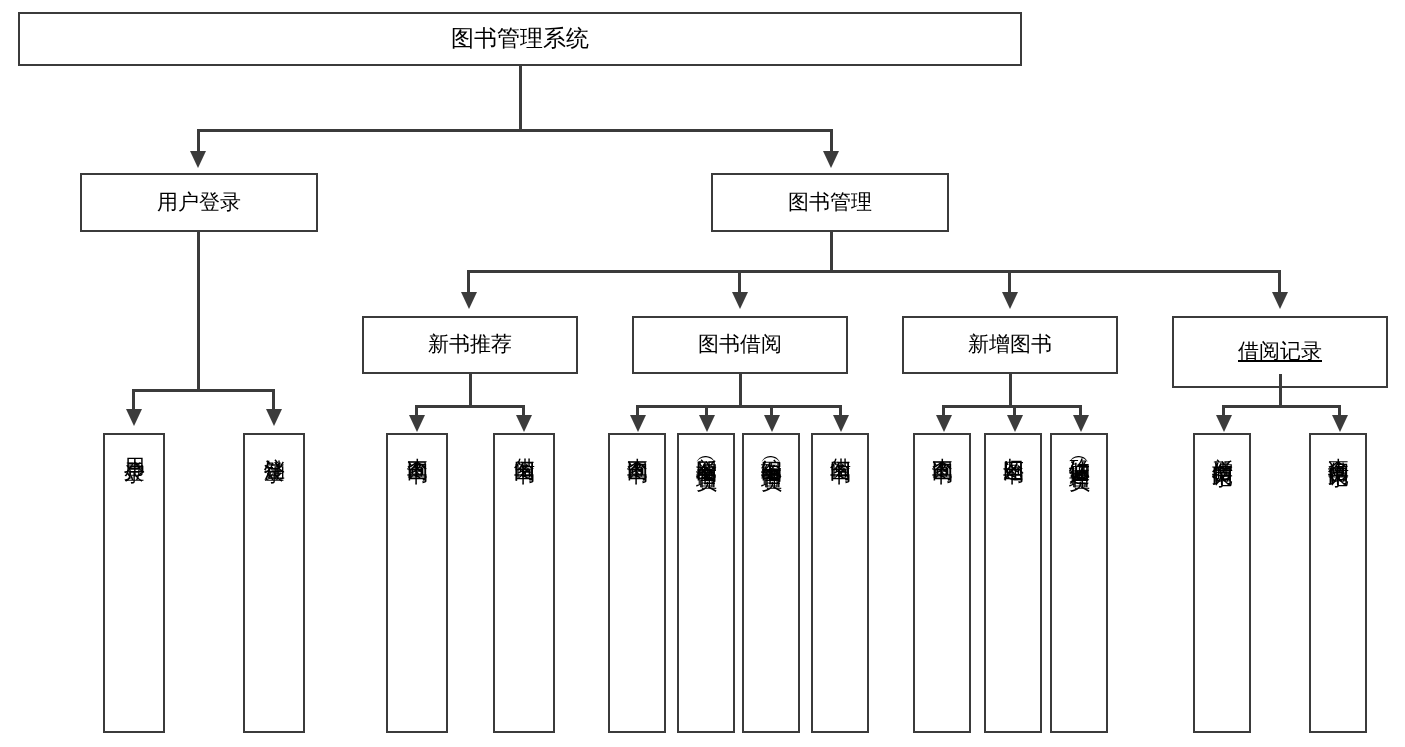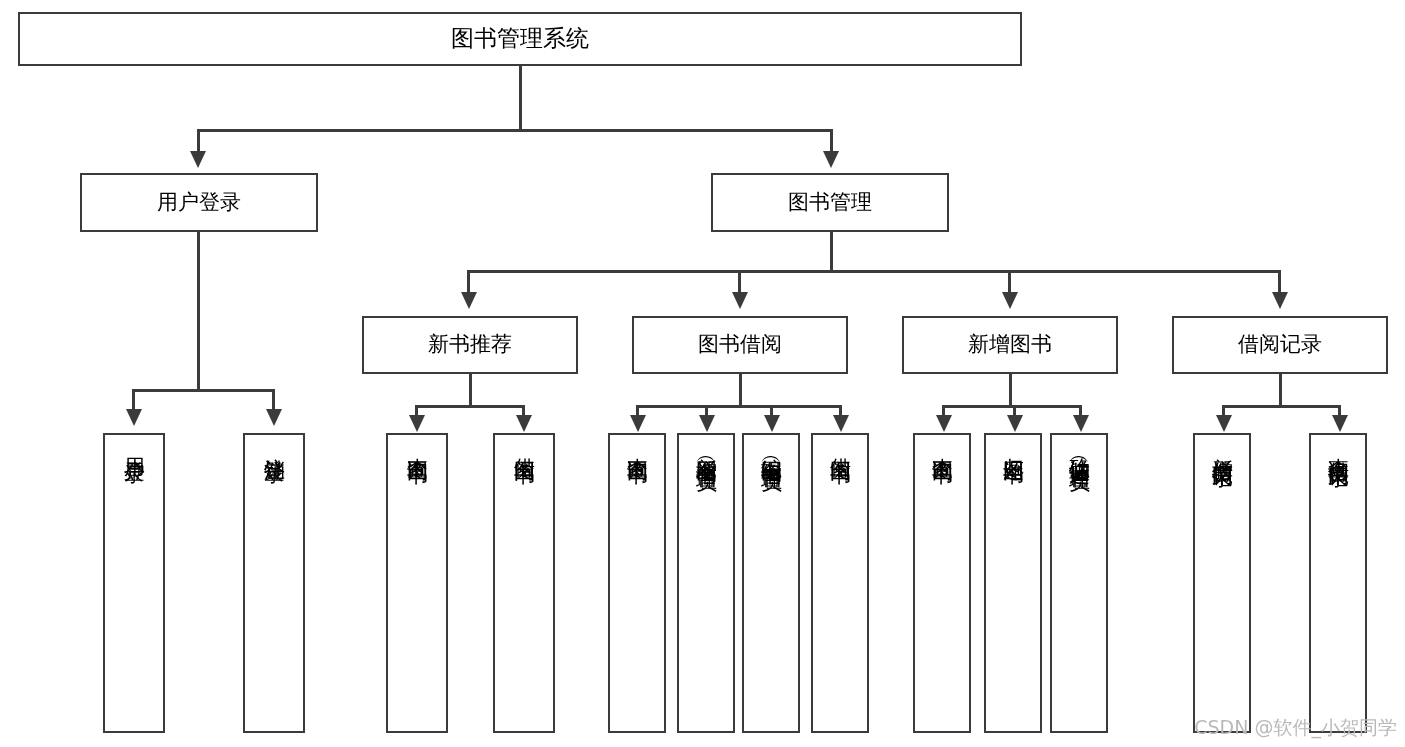--- a/index.html
+++ b/index.html
@@ -125,21 +125,21 @@
 
   <div class="node branch" style="left:632px; top:316px; width:216px; height:58px;">
     <span>图书借阅</span>
   </div>
   <div class="node branch" style="left:362px; top:316px; width:216px; height:58px;">
     <span>新书推荐</span>
   </div>
   <div class="node branch" style="left:902px; top:316px; width:216px; height:58px;">
     <span>新增图书</span>
   </div>
-  <div class="node branch" style="left:1172px; top:316px; width:216px; height:58px;">
+  <div class="node branch" style="left:1172px; top:316px; width:216px; height:72px;text-decoration:underline;">
     <span>借阅记录</span>
   </div>
 
   <div class="vline" style="left:469px; top:374px; height:31px;"></div>
   <div class="hline" style="left:415px; top:405px; width:110px;"></div>
   <div class="vline" style="left:415px; top:405px; height:10px;"></div>
   <div class="arrow" style="left:409px; top:415px;"></div>
   <div class="vline" style="left:522px; top:405px; height:10px;"></div>
   <div class="arrow" style="left:516px; top:415px;"></div>
 
@@ -207,15 +207,14 @@
     <span class="vtext">确认归还（管理员）</span>
   </div>
 
   <div class="node leaf" style="left:1193px; top:433px; width:58px; height:300px;">
     <span class="vtext">新增借阅记录</span>
   </div>
   <div class="node leaf" style="left:1309px; top:433px; width:58px; height:300px;">
     <span class="vtext">查询借阅记录</span>
   </div>
 
-  <div id="watermark">CSDN @软件_小贺同学</div>
 
 </div>
 
 </body></html>

